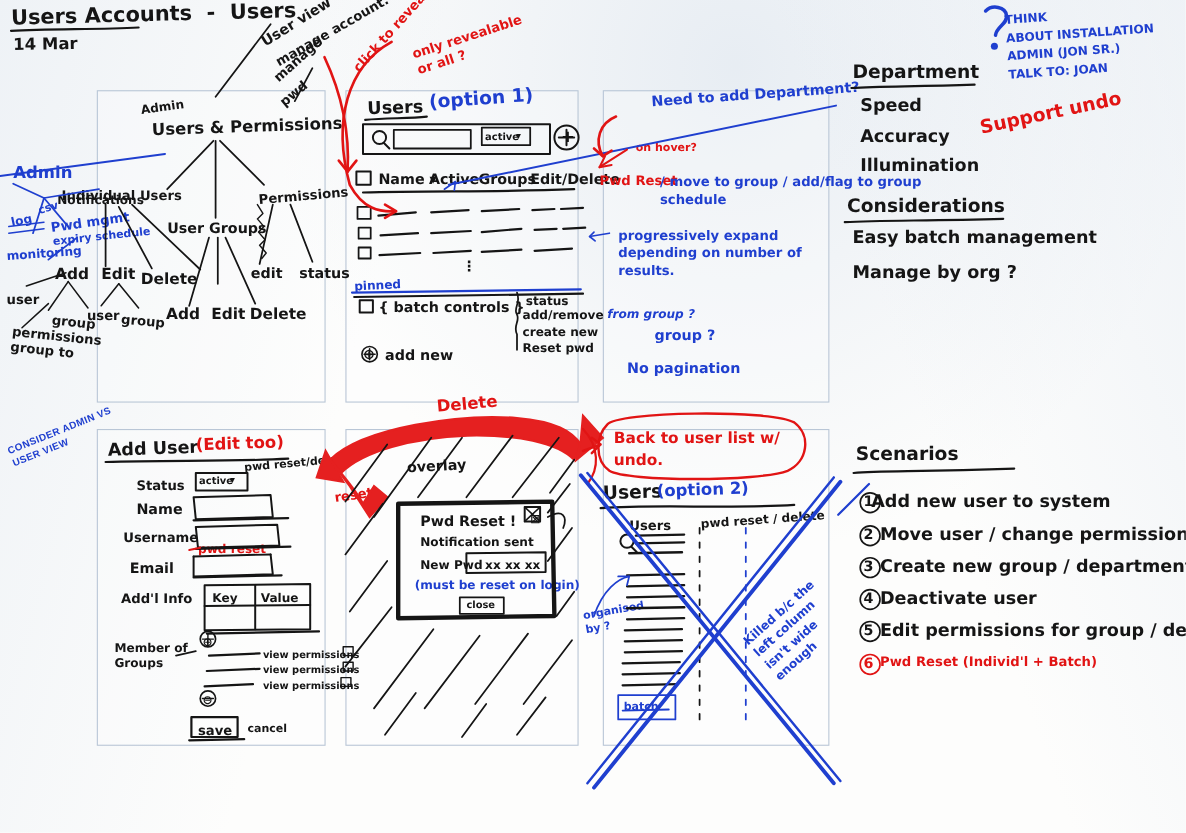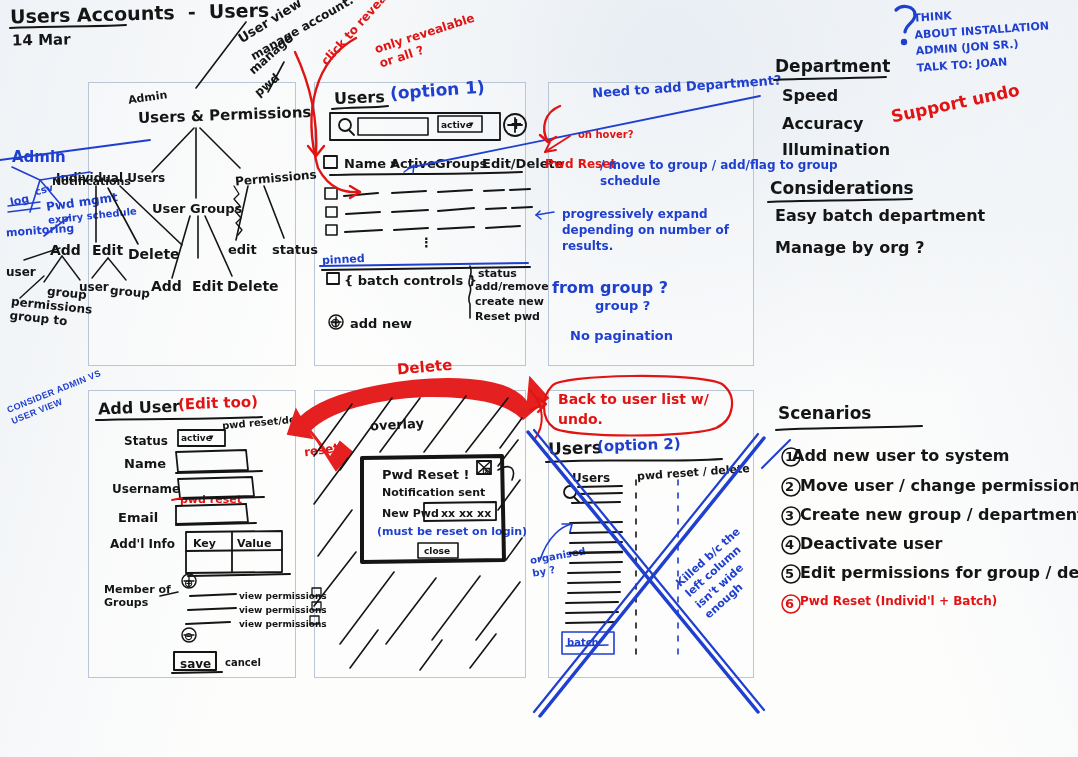--- a/index.html
+++ b/index.html
@@ -110,21 +110,21 @@
 
 <div class="ink blu hand" style="left:322px; top:254px; font-size:11px; transform:rotate(-3deg);">pinned</div>
 <div class="ink blk hand" style="left:344px; top:274px; font-size:13px;">{ batch controls }</div>
 <div class="ink blk hand" style="left:330px; top:316px; font-size:13px;">⊕</div>
 <div class="ink blk hand" style="left:350px; top:317px; font-size:13px;">add new</div>
 
 <div class="ink blk hand" style="left:478px; top:268px; font-size:11px;">status</div>
 <div class="ink blk hand" style="left:475px; top:281px; font-size:11px;">add/remove</div>
 <div class="ink blk hand" style="left:475px; top:296px; font-size:11px;">create new</div>
 <div class="ink blk hand" style="left:475px; top:311px; font-size:11px;">Reset pwd</div>
-<div class="ink blu hand" style="left:552px; top:280px; font-size:16px;">from group ?</div>
+<div class="ink blu hand" style="left:552px; top:280px; font-size:11px;font-style:italic;">from group ?</div>
 <div class="ink blu hand" style="left:552px; top:299px; font-size:13px;margin-left:43px;">group ?</div>
 
 <div class="ink red hand" style="left:545px; top:158px; font-size:12px;">Pwd Reset</div>
 <div class="ink blu hand" style="left:600px; top:158px; font-size:12px; line-height:1.3;">/ move to group / add/flag to group
 schedule</div>
 <div class="ink blu hand" style="left:562px; top:206px; font-size:12px; line-height:1.35;">progressively expand
 depending on number of
 results.</div>
 <div class="ink blu hand" style="left:570px; top:329px; font-size:13px;">No pagination</div>
 
@@ -189,21 +189,21 @@
 ADMIN (JON SR.)
 TALK TO: JOAN</div>
 
 <div class="ink blk hand" style="left:775px; top:58px; font-size:17px;">Department</div>
 <div class="ink blk hand" style="left:782px; top:88px;  font-size:16px;">Speed</div>
 <div class="ink blk hand" style="left:782px; top:116px; font-size:16px;">Accuracy</div>
 <div class="ink blk hand" style="left:782px; top:142px; font-size:16px;">Illumination</div>
 <div class="ink red hand" style="left:890px; top:95px; font-size:17px; transform:rotate(-12deg);">Support undo</div>
 
 <div class="ink blk hand" style="left:770px; top:180px; font-size:17px;">Considerations</div>
-<div class="ink blk hand" style="left:775px; top:208px; font-size:16px;">Easy batch department</div>
+<div class="ink blk hand" style="left:775px; top:208px; font-size:16px;">Easy batch management</div>
 <div class="ink blk hand" style="left:775px; top:240px; font-size:16px;">Manage by org ?</div>
 
 <div class="ink blk hand" style="left:778px; top:405px; font-size:17px;">Scenarios</div>
 <div class="ink blk hand" style="left:785px; top:450px; font-size:13px;">1</div>
 <div class="ink blk hand" style="left:792px; top:448px; font-size:16px;">Add new user to system</div>
 <div class="ink blk hand" style="left:785px; top:480px; font-size:13px;">2</div>
 <div class="ink blk hand" style="left:800px; top:478px; font-size:16px;">Move user / change permissions</div>
 <div class="ink blk hand" style="left:785px; top:509px; font-size:13px;">3</div>
 <div class="ink blk hand" style="left:800px; top:507px; font-size:16px;">Create new group / department</div>
 <div class="ink blk hand" style="left:785px; top:538px; font-size:13px;">4</div>

